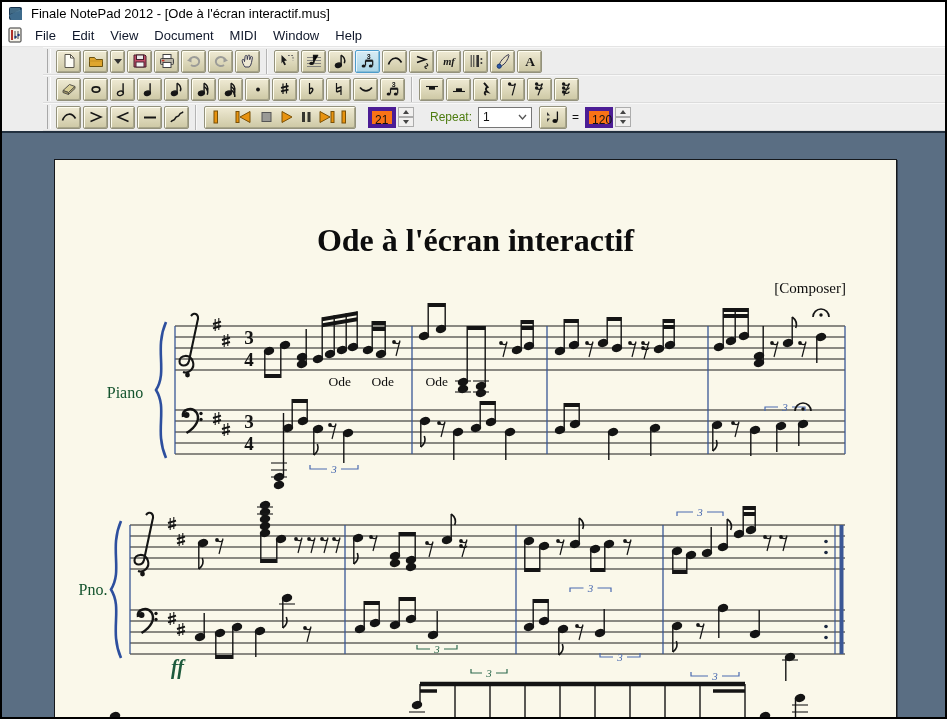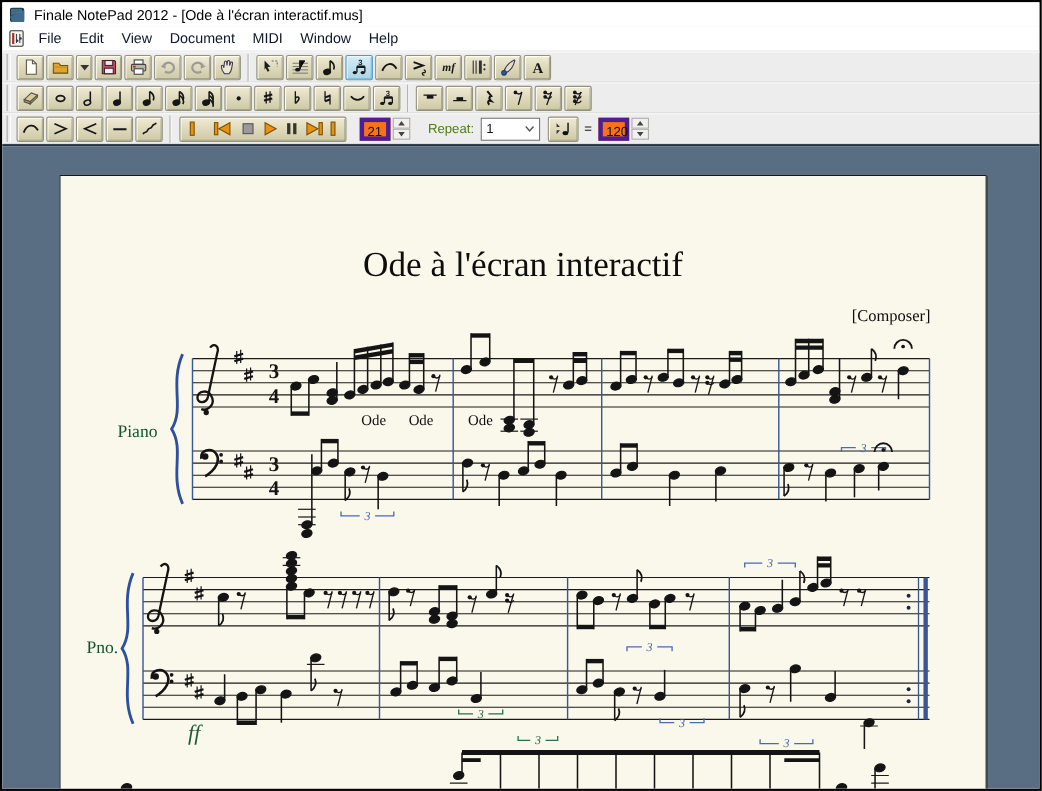--- a/index.html
+++ b/index.html
@@ -7,21 +7,21 @@
   .window{width:947px;height:719px;border:2px solid #000;background:#ededed;
           font-family:"Liberation Sans",sans-serif;display:flex;flex-direction:column;overflow:hidden;position:relative;}
   
   .titlebar{height:22px;background:#fff;display:flex;align-items:center;gap:7px;padding-left:7px;flex:0 0 auto;}
   .titlebar .apptitle{font-size:13px;color:#000;}
   
   .menubar{height:23px;background:#fff;display:flex;align-items:center;padding-left:5px;flex:0 0 auto;border-bottom:1px solid #e4e4e4;}
   .menubar .docicon{margin-right:4px;display:flex;}
   .menu-item{font-size:13px;color:#0f172a;padding:2px 8px;cursor:default;}
   
-  .tbrow{height:28px;display:flex;align-items:center;background:#ededed;padding-left:2px;border-top:1px solid #f8f8f8;border-bottom:1px solid #dcdcdc;flex:0 0 auto;}
+  .tbrow{height:28px;display:flex;align-items:center;background:#ededed;padding-left:2px;border-top:1px solid #f8f8f8;border-bottom:1px solid #dcdcdc;flex:0 0 auto;margin-left:41px;}
   .grip{width:4px;height:24px;border-left:1px solid #a8a8a8;border-right:1px solid #fdfdfd;margin:0 4px 0 2px;}
   .tb-sep{width:2px;height:25px;border-left:1px solid #b4b4b4;border-right:1px solid #f8f8f8;margin:0 5px;}
   .tbtn{width:25px;height:23px;display:flex;align-items:center;justify-content:center;
         background:linear-gradient(#efead4,#cdc8a4);border:1px solid #94927c;border-radius:2px;
         box-shadow:inset 1px 1px 0 #fffef0,inset -1px -1px 0 #a8a58a;margin:0 1px;padding:0;cursor:default;}
   .tbtn.narrow{width:15px;}
   .tbtn.selected{background:linear-gradient(#d8ecf5,#a9d4e6);border-color:#4e9ccb;box-shadow:inset 1px 1px 0 #eaf7fd,inset -1px -1px 0 #86bcd6;}
   .transport{width:152px;height:23px;display:flex;align-items:center;justify-content:center;
         background:linear-gradient(#efead4,#cdc8a4);border:1px solid #94927c;border-radius:2px;
         box-shadow:inset 1px 1px 0 #fffef0,inset -1px -1px 0 #a8a58a;margin:0 2px;}
@@ -30,25 +30,25 @@
   .arrs{display:flex;flex-direction:column;margin-left:2px;}
   .arr{width:16px;height:10px;background:#f1f0ef;border:1px solid #acacac;display:flex;align-items:center;justify-content:center;margin:0;padding:0;}
   .arr svg{display:block;}
   .tblabel{font-size:12px;color:#4d7c0f;margin:0 6px 0 14px;}
   .combo{width:54px;height:21px;background:#fff;border:1px solid #767676;display:flex;align-items:center;justify-content:space-between;font-size:12px;padding:0 4px;margin-right:6px;color:#111;}
   .eq{font-size:12px;margin:0 4px;color:#111;}
   .tbar-bottomline{height:2px;background:#22303f;flex:0 0 auto;}
   
   .docarea{position:relative;flex:1 1 auto;background:#5a6e83;overflow:hidden;}
   .page{position:absolute;left:52px;top:26px;width:843px;height:1100px;background:#faf8ea;border:1px solid #15181c;box-shadow:1px 1px 0 rgba(0,0,0,.4);}
-  .score-title{position:absolute;left:0;right:0;top:62px;text-align:center;font-family:"Liberation Serif",serif;font-size:32px;color:#0d0d0d;}
+  .score-title{position:absolute;left:0;right:0;top:62px;text-align:center;font-family:"Liberation Serif",serif;font-size:32px;color:#0d0d0d;font-weight:bold;}
   .composer{position:absolute;right:50px;top:120px;font-family:"Liberation Serif",serif;font-size:15px;color:#0d0d0d;}
   .stafflabel{position:absolute;font-family:Liberation Serif, serif;font-size:16px;color:#14532d;text-align:center;width:64px;}
   .lyric{position:absolute;font-family:"Liberation Serif",serif;font-size:13.5px;color:#0d0d0d;width:40px;text-align:right;top:214px;}
-  .dyn{position:absolute;left:116px;top:496px;font-family:"Liberation Serif",serif;font-style:italic;font-weight:normal;font-size:20px;color:#1d5a3c;}
+  .dyn{position:absolute;left:116px;top:496px;font-family:"Liberation Serif",serif;font-style:italic;font-weight:bold;font-size:20px;color:#1d5a3c;}
   .notation{position:absolute;left:0;top:0;}
 </style>
 </head>
 <body>
 
 <div class="window">
 
   <div class="titlebar">
     <span style="display:flex;">
       <svg width="15" height="15">

